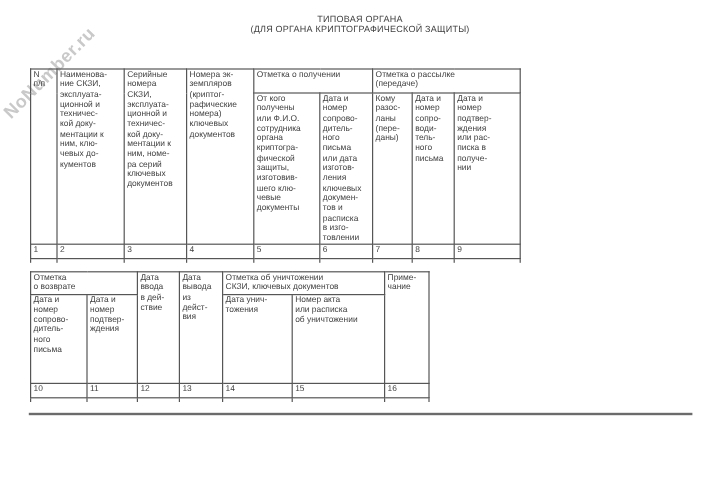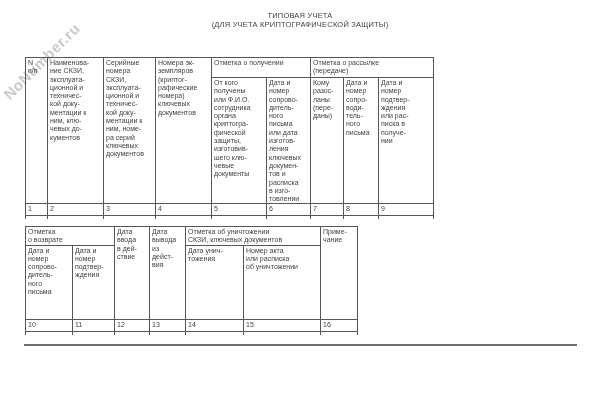--- a/index.html
+++ b/index.html
@@ -69,22 +69,22 @@
   }
 </style>
 </head>
 <body>
 
 <div class="page">
 
   <div class="watermark">NoNumber.ru</div>
 
   <div class="title">
-    <div>ТИПОВАЯ УЧЕТА</div>
-    <div>(ДЛЯ УЧЕТА КРИПТОГРАФИЧЕСКОЙ ЗАЩИТЫ)</div>
+    <div>ТИПОВАЯ ОРГАНА</div>
+    <div>(ДЛЯ ОРГАНА КРИПТОГРАФИЧЕСКОЙ ЗАЩИТЫ)</div>
   </div>
 
   <table class="t1">
     <colgroup>
       <col style="width:22px">
         <col style="width:56px">
         <col style="width:52px">
       <col style="width:56px">
         <col style="width:55px">
         <col style="width:44px">

